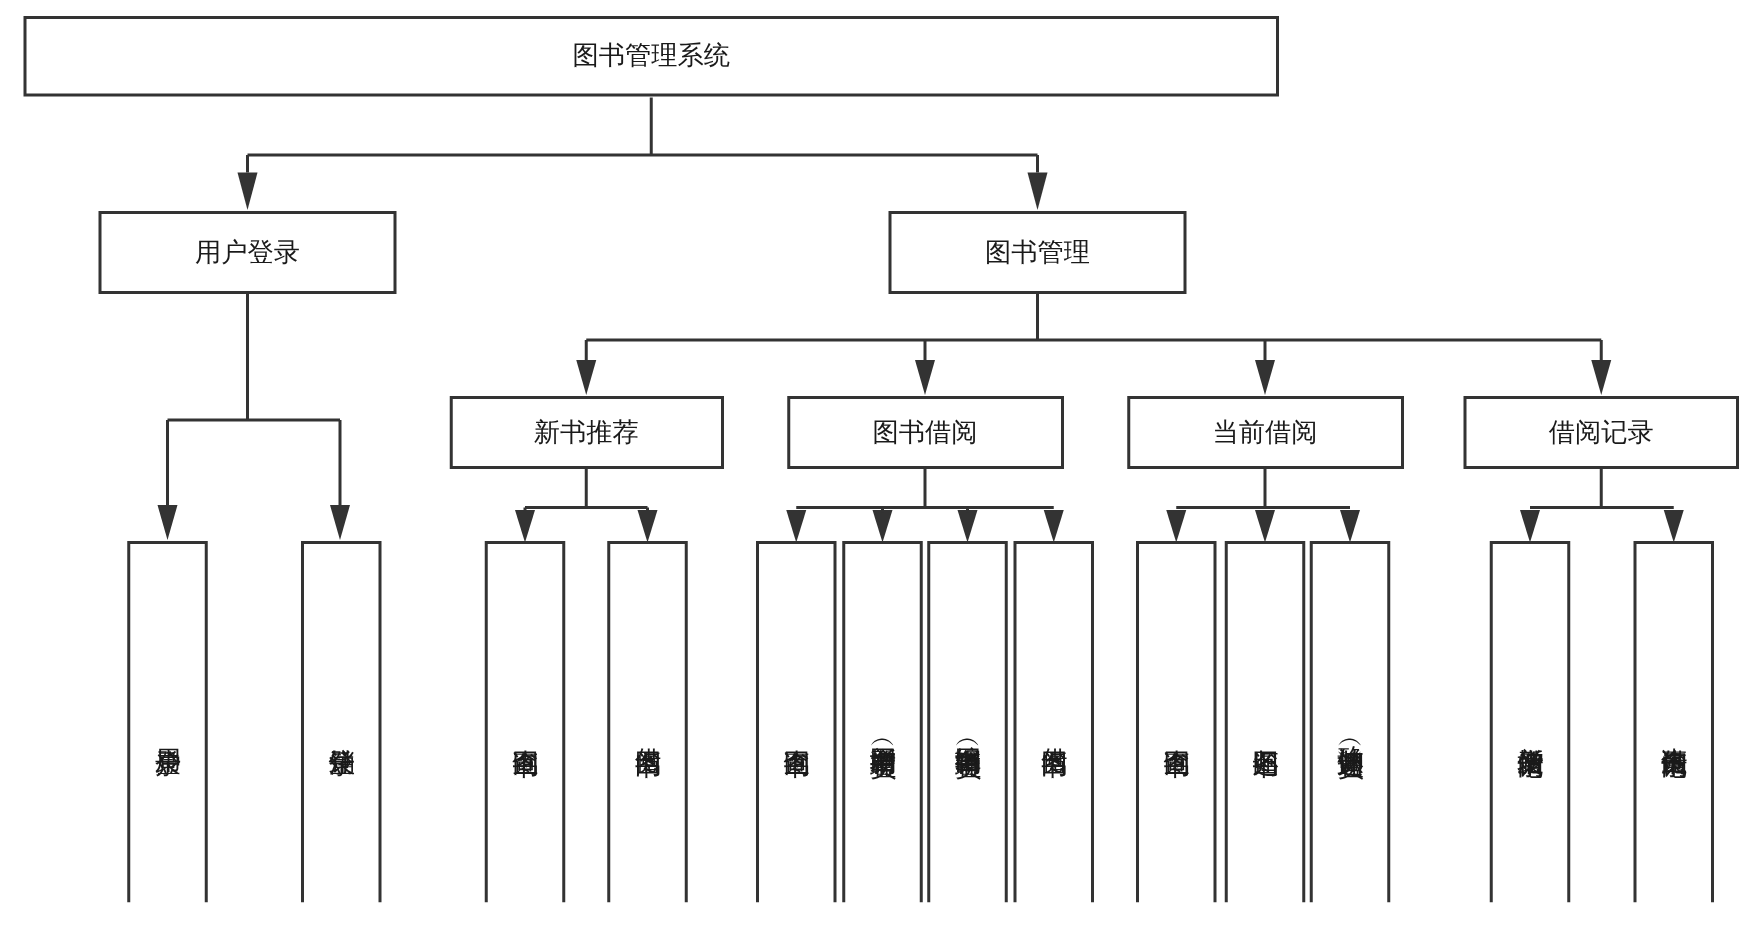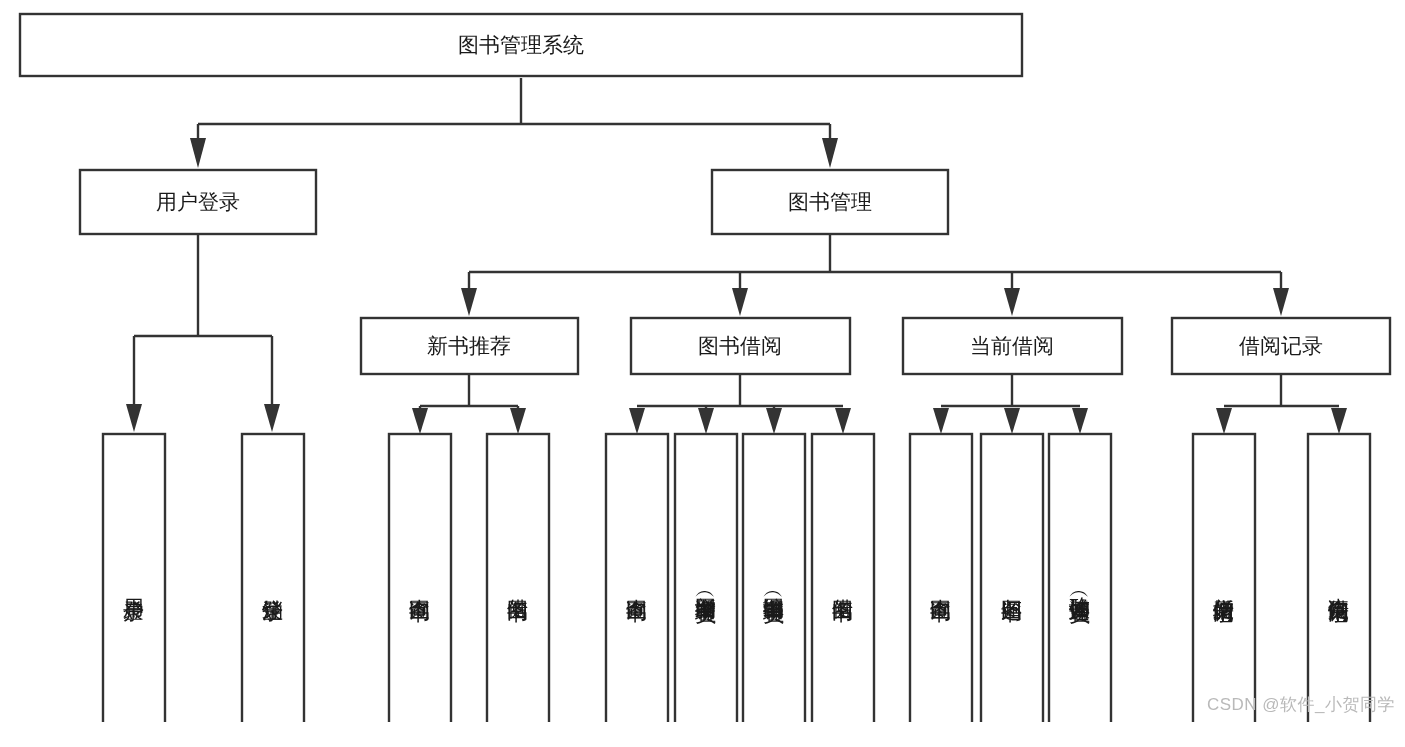--- a/index.html
+++ b/index.html
@@ -291,15 +291,14 @@
       <rect class="node-rect" x="1308" y="434" width="62" height="300"></rect>
       <foreignObject x="1308" y="434" width="62" height="300">
         <div xmlns="http://www.w3.org/1999/xhtml" class="vlabel-wrap">
           <div class="vlabel">查询借阅记录</div>
         </div>
       </foreignObject>
     </g>
 
   </svg>
 
-  <div class="watermark">CSDN @软件_小贺同学</div>
 
 </div>
 
 </body></html>

